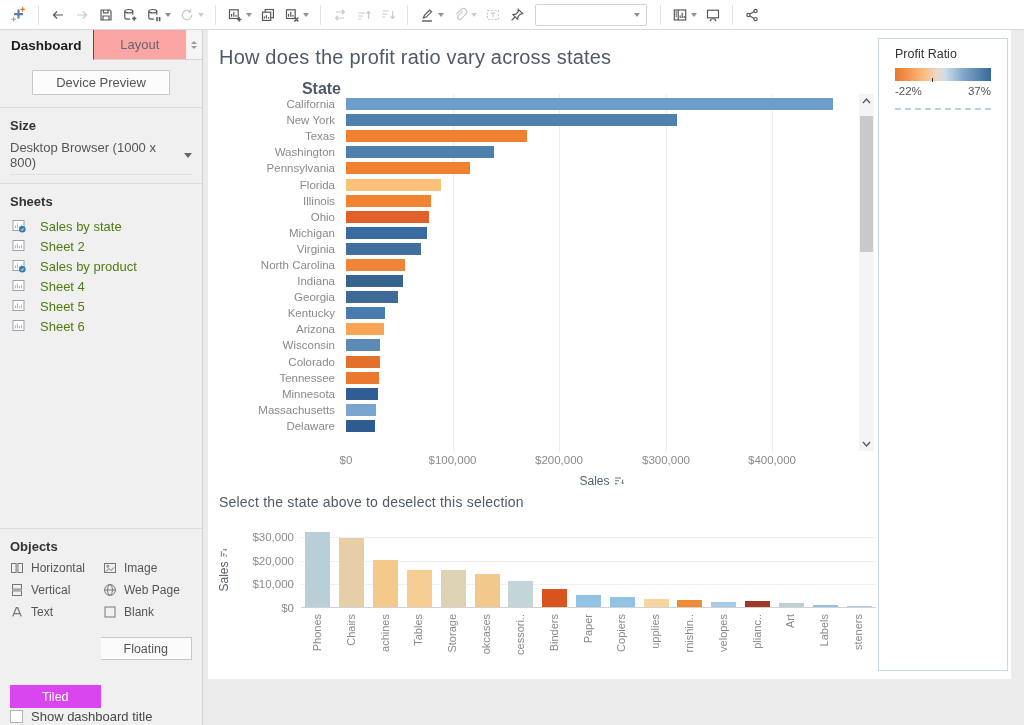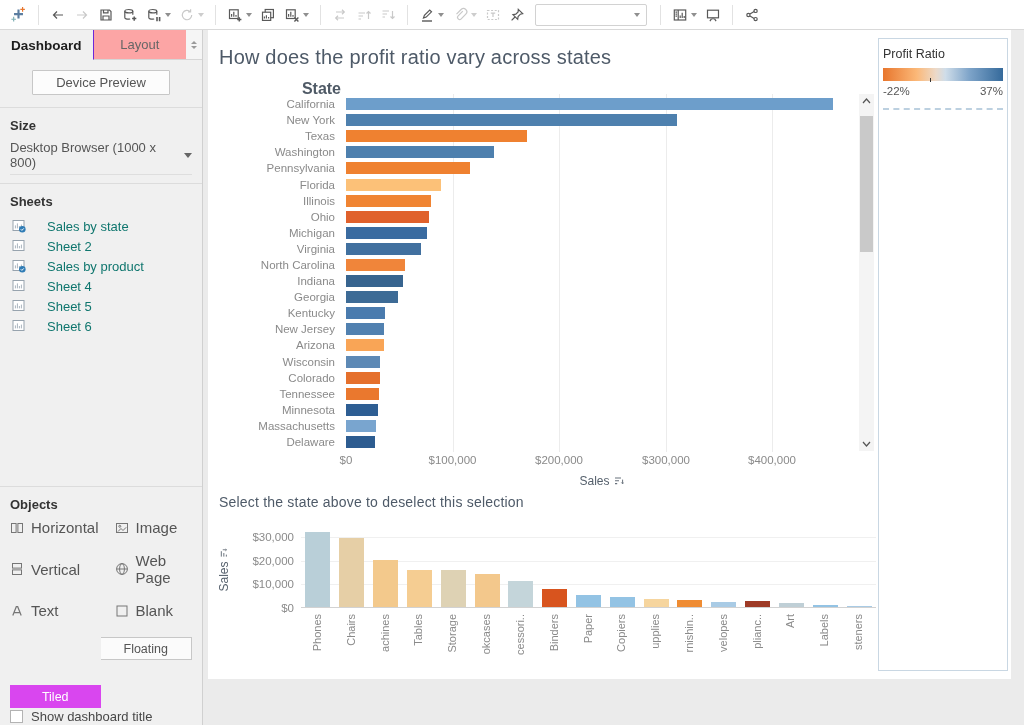--- a/index.html
+++ b/index.html
@@ -34,23 +34,23 @@
   .tri-up { width:0;height:0;border-left:3px solid transparent;border-right:3px solid transparent;border-bottom:3px solid #9a9a9a;}
   .tri-dn { width:0;height:0;border-left:3px solid transparent;border-right:3px solid transparent;border-top:3px solid #9a9a9a;}
   .device-btn { margin:10px auto 12px; width:138px; height:25px; background:#fcfcfc; border:1px solid #c7c7c7;
                 border-radius:1px; display:flex; align-items:center; justify-content:center; color:#555; }
   .side-section { border-top:1px solid #dcdcdc; padding:10px 10px 8px; }
   .side-heading { font-weight:bold; color:#333; margin-bottom:7px; }
   .size-value { display:flex; align-items:center; gap:6px; color:#555; padding-bottom:4px;
                 border-bottom:1px solid #dedede; width:182px; }
   .size-caret { width:0;height:0;border-left:4px solid transparent;border-right:4px solid transparent;border-top:5px solid #666; }
   .sheets { flex:0 0 auto; }
-  .sheet-item { display:flex; align-items:center; gap:21px; height:20px; color:#0f766e; padding-left:2px; }
+  .sheet-item { display:flex; align-items:center; gap:14px; height:20px; color:#4d7c0f; padding-left:2px; }
   .side-spacer { flex:1; }
-  .objects .grid { display:grid; grid-template-columns:1fr 1fr; row-gap:8px; column-gap:4px; font-size:15px; color:#555;gap:16px; }
+  .objects .grid { display:grid; grid-template-columns:1fr 1fr; row-gap:8px; column-gap:4px; font-size:12px; color:#555; }
   .obj-item { display:flex; align-items:center; gap:7px; }
   .placement { display:flex; margin:10px 10px 0; }
   .pl-btn { flex:1; height:23px; display:flex; align-items:center; justify-content:center; font-size:12.5px; }
   .pl-btn.active { background:#d946ef; color:#fff;margin-top:48px; }
   .pl-btn.idle { background:#fbfbfb; color:#555; border:1px solid #c7c7c7; border-left:none; }
   .show-title { display:flex; align-items:center; gap:8px; margin:1px 10px; color:#474747; }
   .checkbox { width:13px; height:13px; background:#fff; border:1px solid #b3b3b3; }
 
   
   .canvas { position:absolute; top:30px; left:204px; width:820px; height:695px; background:#ebebeb; }
@@ -80,21 +80,21 @@
   .c2-plot { position:absolute; left:93px; top:500px; width:575px; height:78px; border-bottom:1px solid #d2d2d2; }
   .c2-gridline { position:absolute; left:0; right:0; height:1px; background:#f0f0f0; }
   .c2-bar { position:absolute; bottom:0; width:25px; }
   .c2-xlabels { position:absolute; left:93px; top:583px; width:575px; height:62px; display:flex; }
   .c2-xcell { width:33.82px; height:62px; position:relative; overflow:hidden; }
   .c2-xcell span { position:absolute; top:1px; left:10px; writing-mode:vertical-rl; transform:rotate(180deg);
                    font-size:11px; color:#8a8a8a; max-height:60px; }
 
   
   .legend { position:absolute; left:670px; top:8px; width:130px; height:633px; background:#fff;
-            border:1px solid #c9d7e3; padding:8px 4px; }
+            border:1px solid #c9d7e3; padding:8px 16px; }
   .legend-title { font-size:12.5px; color:#333; }
   .legend-grad-wrap { position:relative; margin-top:7px; height:13px; }
   .legend-grad { position:absolute; inset:0; }
   .legend-zero { position:absolute; bottom:-1px; left:39%; width:1px; height:4px; background:#333; }
   .legend-range { display:flex; justify-content:space-between; margin-top:4px; font-size:11.5px; color:#555; }
   .legend-dash { margin-top:11px; border-top:2px dashed #bcd0e0; }
 </style>
 </head>
 <body>
 
@@ -501,24 +501,20 @@
           <div class="c1-label">Indiana</div>
           <div class="c1-bar" style="width: 57.0361px; background: rgb(55, 100, 143);"></div>
         </div>
         <div class="c1-row">
           <div class="c1-label">Georgia</div>
           <div class="c1-bar" style="width: 52.2872px; background: rgb(61, 107, 150);"></div>
         </div>
         <div class="c1-row">
           <div class="c1-label">Kentucky</div>
           <div class="c1-bar" style="width: 38.9705px; background: rgb(74, 123, 174);"></div>
-        </div>
-        <div class="c1-row">
-          <div class="c1-label">New Jersey</div>
-          <div class="c1-bar" style="width: 38.0887px; background: rgb(81, 129, 176);"></div>
         </div>
         <div class="c1-row">
           <div class="c1-label">Arizona</div>
           <div class="c1-bar" style="width: 37.5753px; background: rgb(249, 165, 86);"></div>
         </div>
         <div class="c1-row">
           <div class="c1-label">Wisconsin</div>
           <div class="c1-bar" style="width: 34.2025px; background: rgb(93, 137, 181);"></div>
         </div>
         <div class="c1-row">

